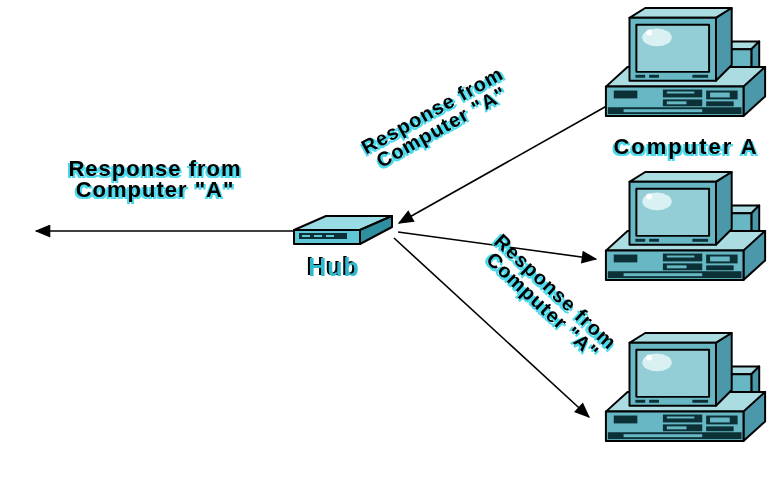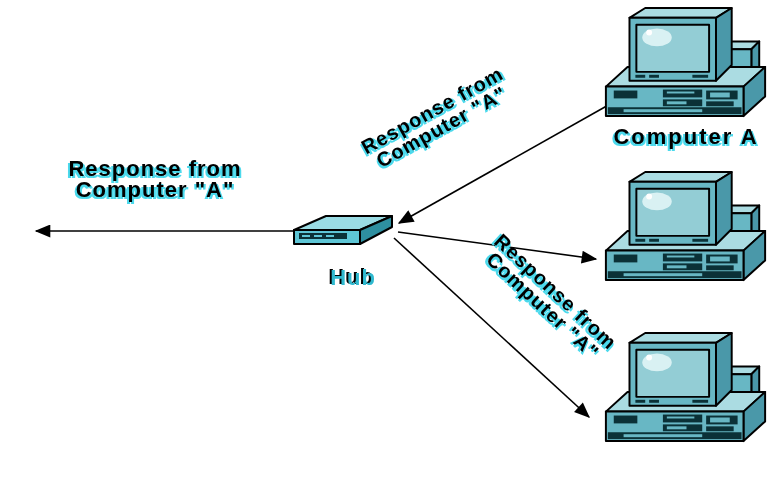--- a/index.html
+++ b/index.html
@@ -12,30 +12,30 @@
   .stage{
     position:relative;width:784px;height:480px;background:var(--bg);
     font-family:"Liberation Sans",sans-serif;overflow:hidden;
   }
   #wires{position:absolute;left:0;top:0;width:784px;height:480px}
   #wires line{stroke:var(--ink);stroke-width:1.6px}
 
   .pc-node{position:absolute;width:172px}
   .pc-node svg{display:block;width:172px;height:116px}
   .pc-label{
-    width:180px;margin-left:-4px;text-align:center;margin-top:2px;
+    width:180px;margin-left:-4px;text-align:center;margin-top:12px;
     font-size:22px;font-weight:bold;letter-spacing:2px;color:var(--ink);
     text-shadow:-2px 2px 0 var(--accent),2px 2px 0 var(--accent);
     white-space:nowrap;
   }
   .hub-node{position:absolute;left:292px;top:213px;width:104px}
   .hub-node svg{display:block;width:104px;height:40px}
   .hub-label{
-    width:84px;text-align:right;margin-top:12px;
-    font-size:22px;font-weight:bold;letter-spacing:1px;color:var(--hub-label);
+    width:84px;text-align:center;margin-top:0;
+    font-size:25px;font-weight:bold;letter-spacing:1px;color:var(--hub-label);
     text-shadow:-2px -1px 0 var(--ink);white-space:nowrap;
   }
   .resp{
     position:absolute;font-weight:bold;color:var(--ink);text-align:center;
     text-shadow:-2px 2px 0 var(--accent),2px 2px 0 var(--accent);
     white-space:nowrap;
   }
   .resp span{display:block}
   .resp-left{left:30px;top:158px;width:250px;font-size:22px;line-height:21px;letter-spacing:1px}
   .resp-rot{width:max-content;font-size:20px;line-height:19px;letter-spacing:1px}

